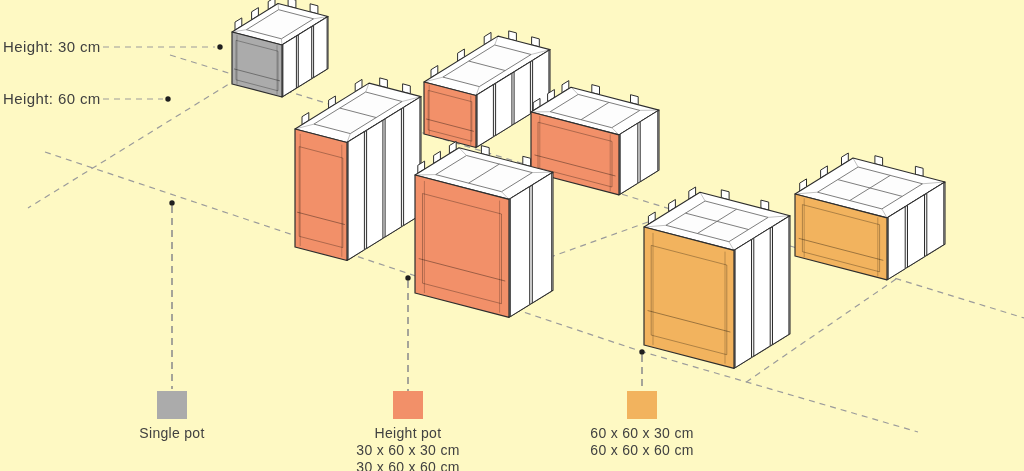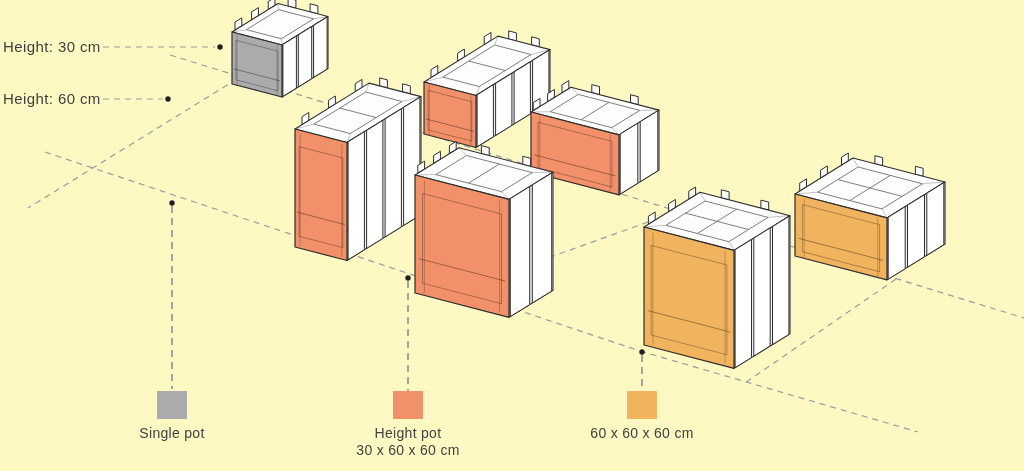--- a/index.html
+++ b/index.html
@@ -215,21 +215,23 @@
   <div class="hlabel hlabel-60">Height: 60 cm</div>
 
   <div class="legend-item legend-single">
     <div class="legend-swatch" style="background: rgb(171, 171, 171);"></div>
     <div class="legend-label">Single pot</div>
   </div>
 
   <div class="legend-item legend-double">
     <div class="legend-swatch" style="background: rgb(242, 144, 105);"></div>
     <div class="legend-label">Height pot</div>
+    <div class="legend-dim">30 x 60 x 30 cm</div>
     <div class="legend-dim">30 x 60 x 60 cm</div>
   </div>
 
   <div class="legend-item legend-four">
     <div class="legend-swatch" style="background: rgb(242, 179, 94);"></div>
+    <div class="legend-dim">60 x 60 x 30 cm</div>
     <div class="legend-dim">60 x 60 x 60 cm</div>
   </div>
 
 </div>
 
 </body></html>

